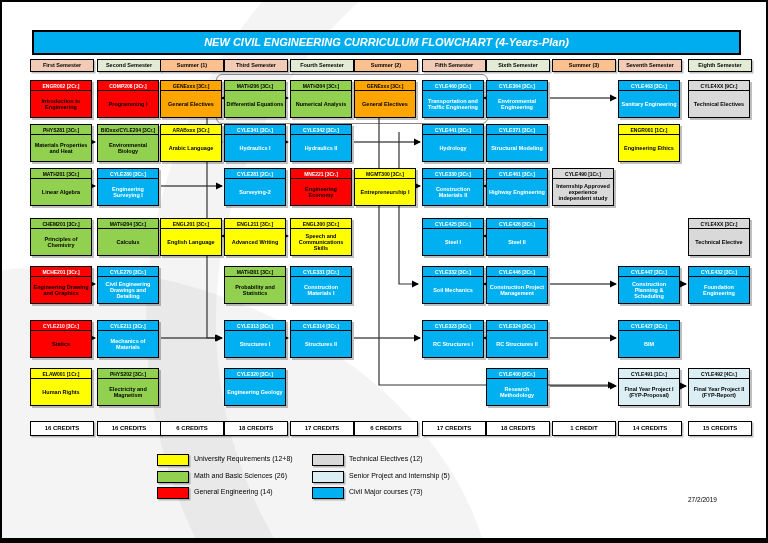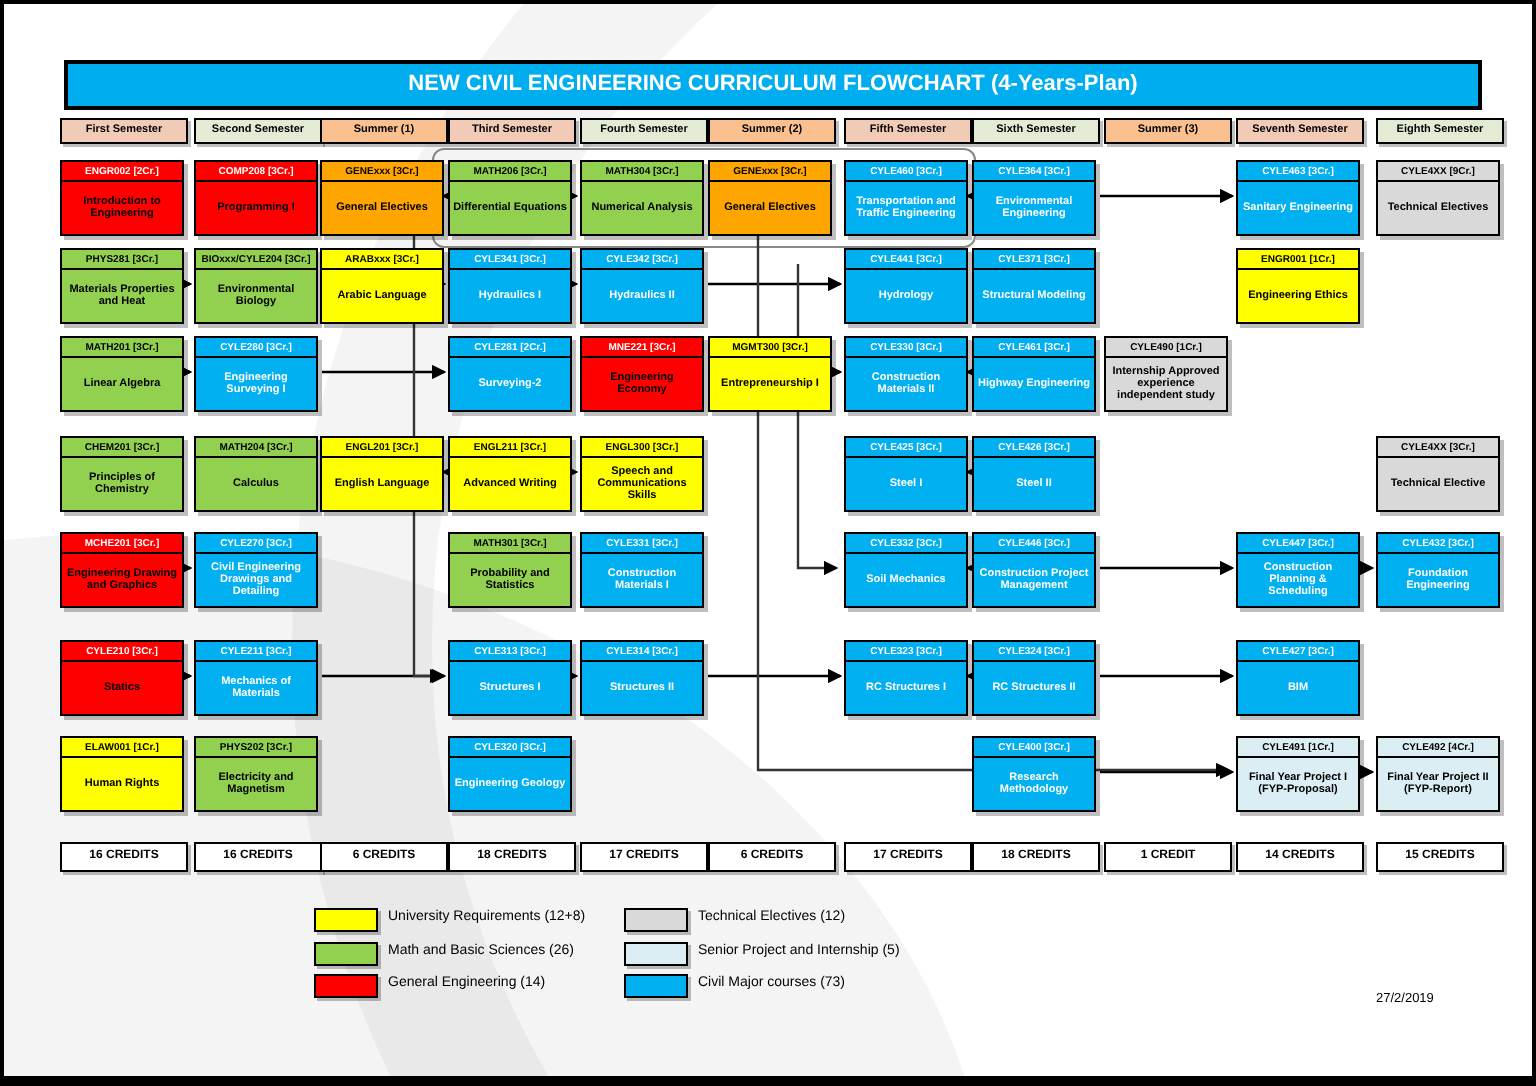--- a/index.html
+++ b/index.html
@@ -3,21 +3,21 @@
 <meta charset="utf-8">
 <style>
   html,body{margin:0;padding:0;background:#c9c9c9;font-family:"Liberation Sans",sans-serif;}
   #page{position:relative;width:768px;height:543px;background:#ffffff;border:2px solid #000;
         border-bottom:5px solid #000;box-sizing:border-box;overflow:hidden;}
   .swoosh-a{position:absolute;right:-380px;top:-180px;width:860px;height:860px;border-radius:50%;
             border:70px solid rgba(0,0,0,0.045);z-index:0;}
   .swoosh-b{position:absolute;left:-260px;bottom:-300px;width:760px;height:560px;border-radius:50%;
             background:rgba(0,0,0,0.045);transform:rotate(18deg);z-index:0;}
   .titlebar{position:absolute;left:30px;top:28px;width:705px;height:21px;border:2px solid #000;
-            color:#fff;font-weight:bold;font-size:11px;text-align:center;line-height:21px;z-index:2;}
+            color:#fff;font-weight:bold;font-size:11px;text-align:center;line-height:21px;z-index:2;font-style:italic;}
   .sem-header{position:absolute;height:11px;border:1px solid #000;font-size:5.5px;font-weight:bold;
               text-align:center;line-height:11px;color:#000;z-index:2;box-shadow:1.5px 1.5px 0 rgba(0,0,0,0.25);
               white-space:nowrap;overflow:hidden;}
   .course{position:absolute;min-height:36px;border:1px solid #000;z-index:2;text-align:center;
           box-shadow:2px 2px 0 rgba(0,0,0,0.25);box-sizing:border-box;color:#000;}
   .course .code{border-bottom:1px solid #000;font-size:5px;font-weight:bold;padding:1.5px 0;
                 white-space:nowrap;overflow:hidden;}
   .course .name{font-size:5.5px;font-weight:bold;line-height:1.15;padding:2px 1px;min-height:22px;
                 display:flex;align-items:center;justify-content:center;}
   .course.light-text{color:#fff;}

